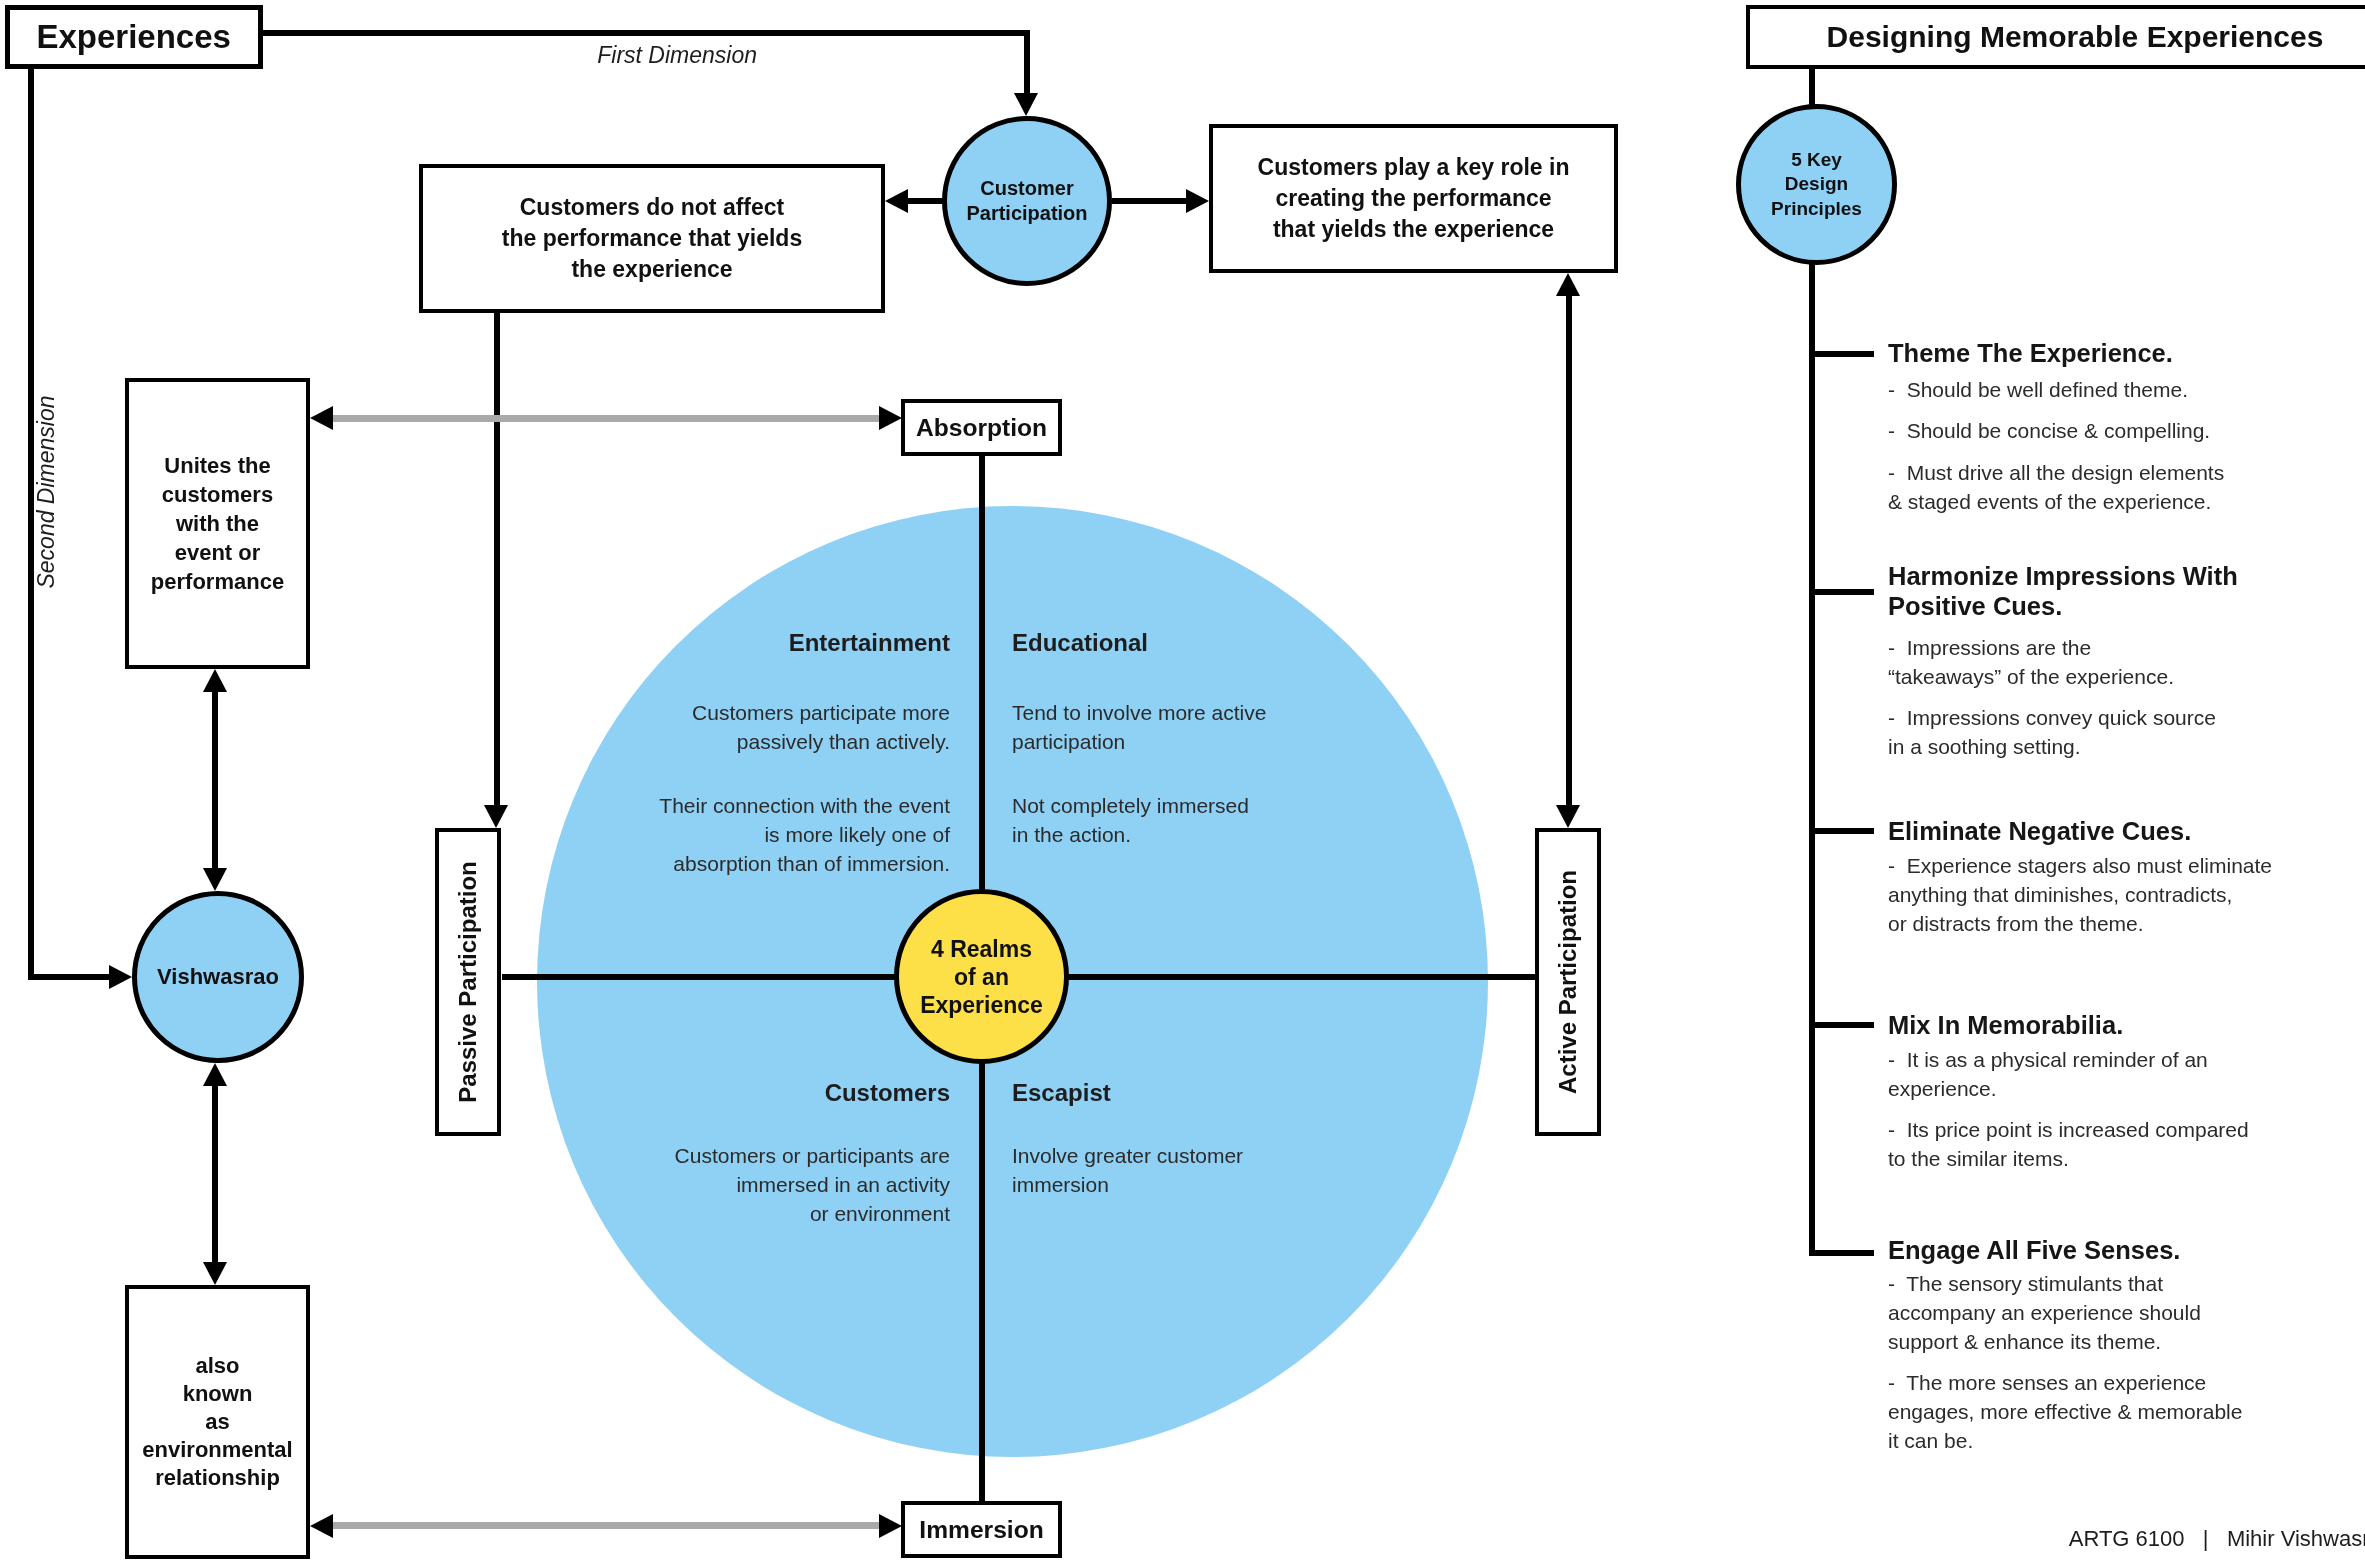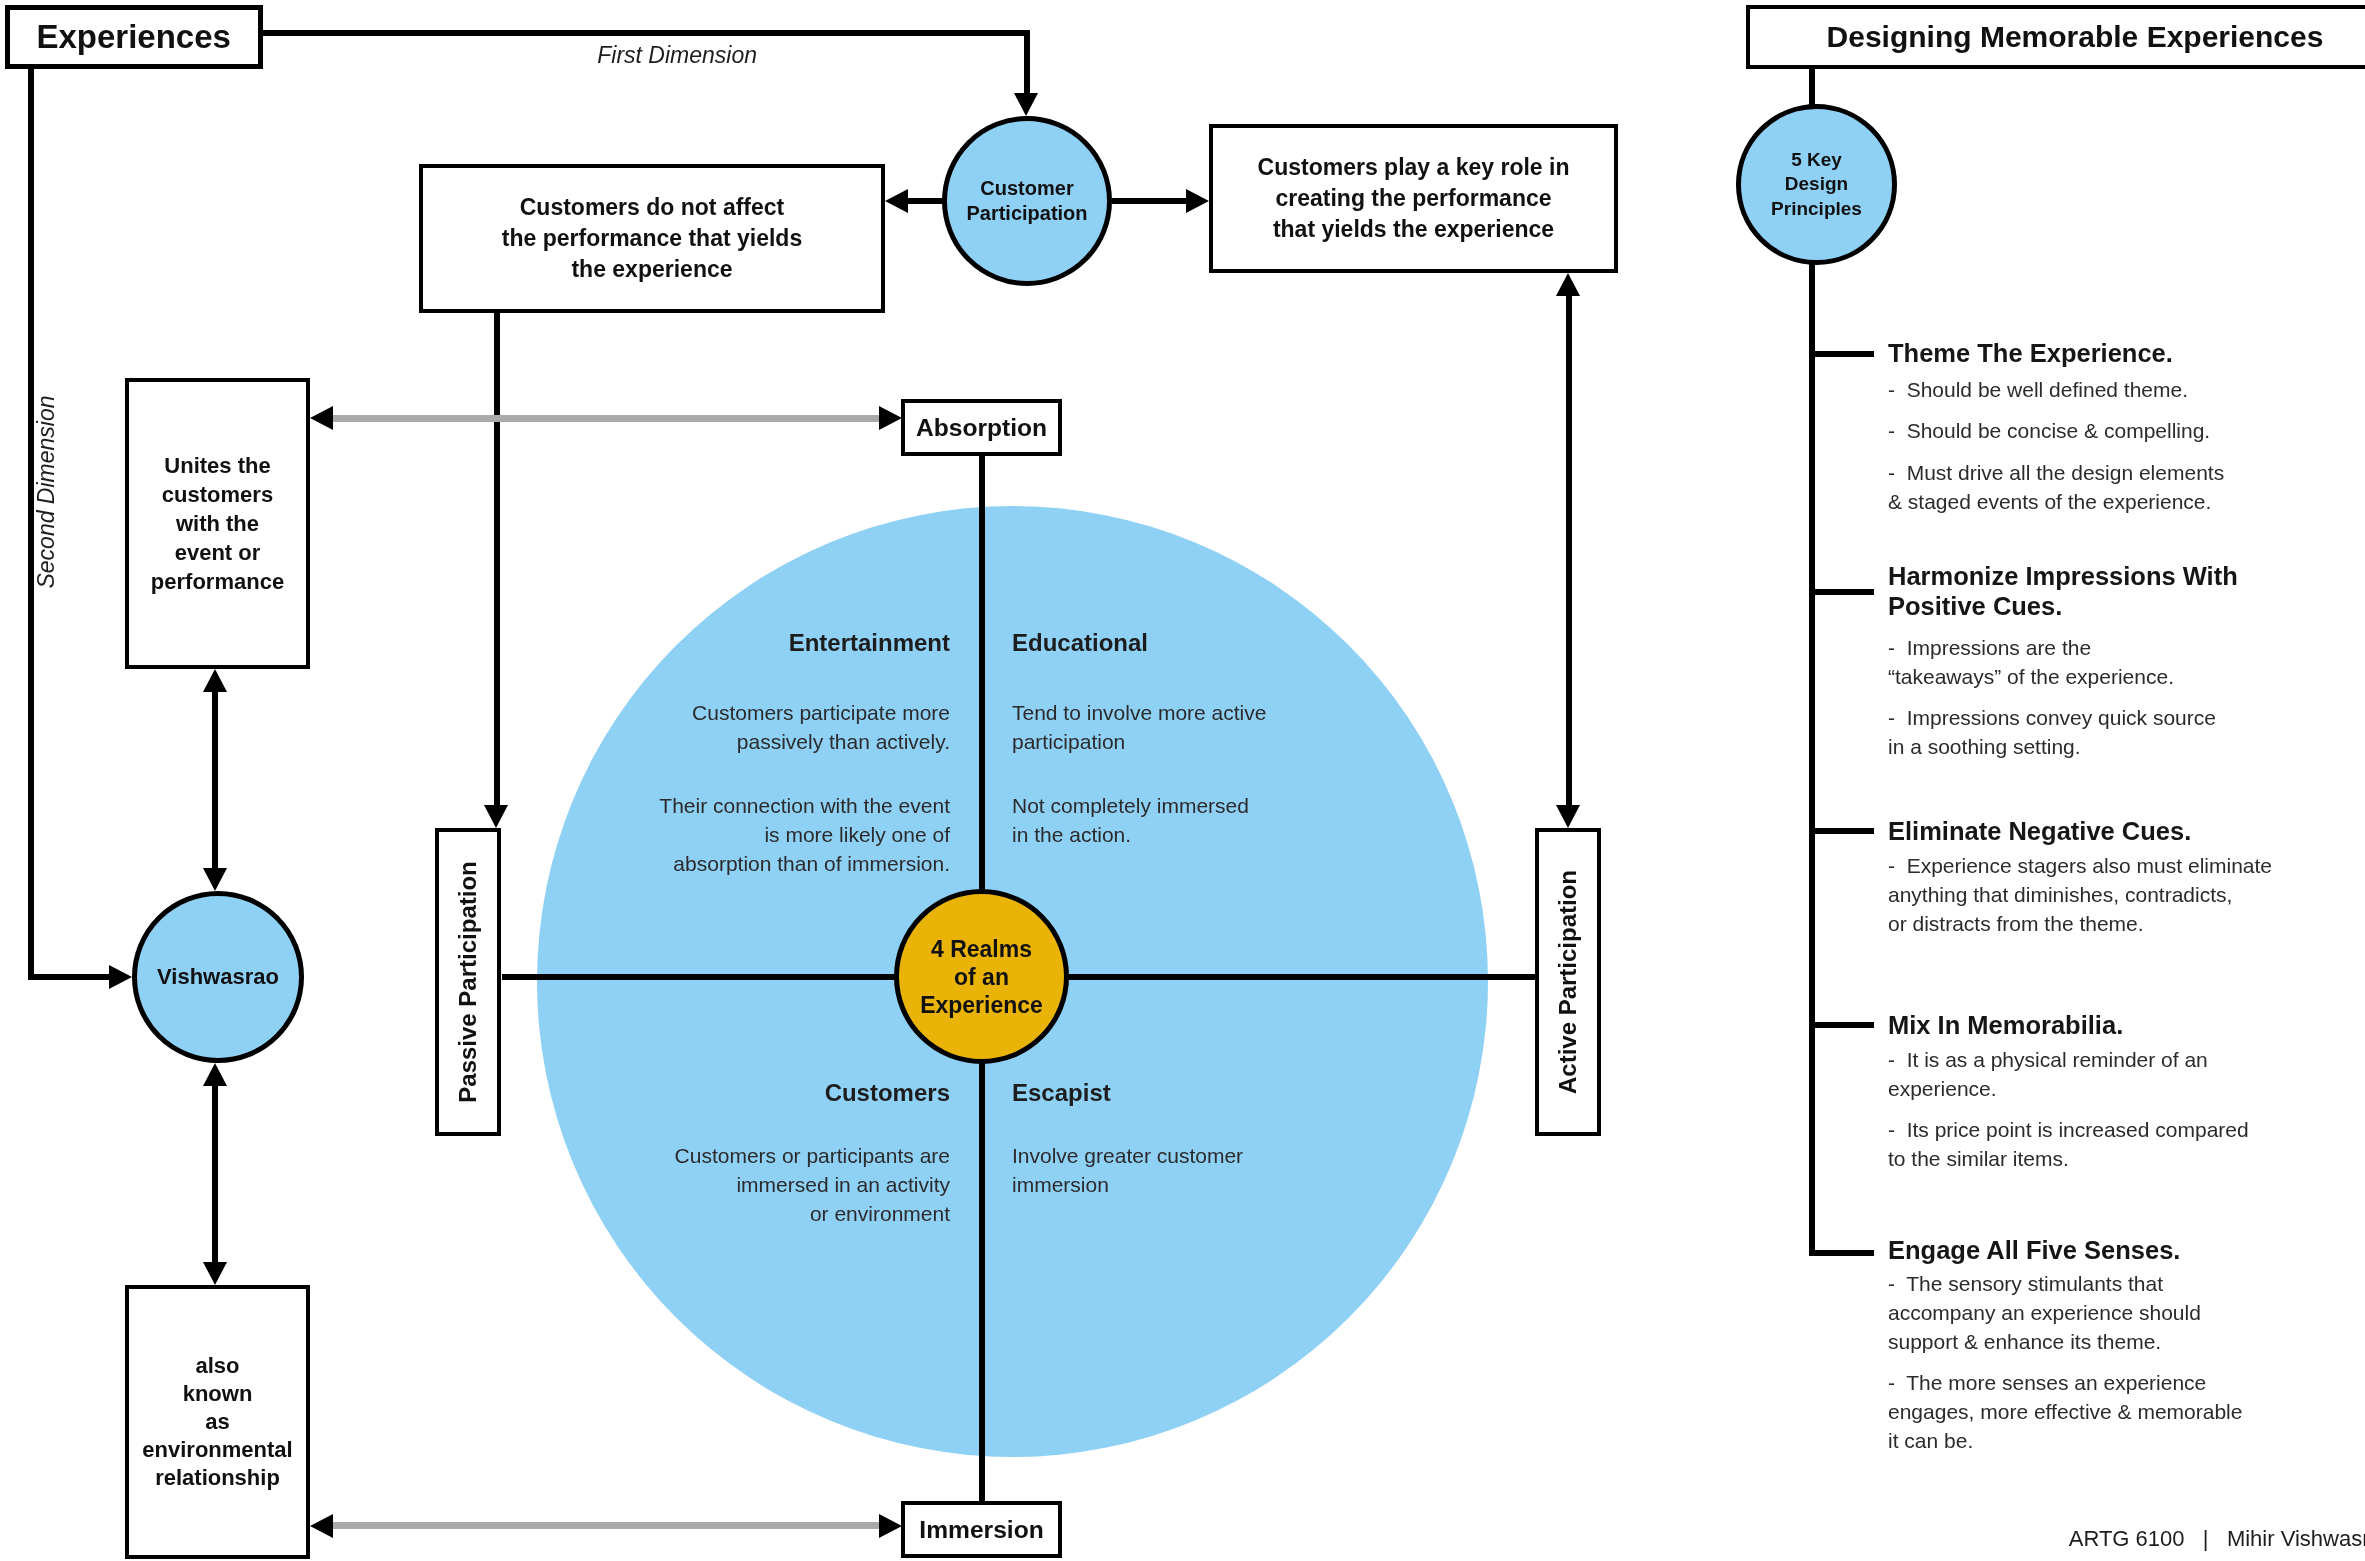--- a/index.html
+++ b/index.html
@@ -120,21 +120,21 @@
   </div>
 
   <div class="box" style="left:435px;top:828px;width:66px;height:308px;font-size:24px;">
     <span class="rot" data-bind="left.passive_participation">Passive Participation</span>
   </div>
 
   <div class="box" style="left:1535px;top:828px;width:66px;height:308px;font-size:24px;">
     <span class="rot" data-bind="left.active_participation">Active Participation</span>
   </div>
 
-  <div class="circle" style="left:894px;top:889px;width:175px;height:175px;background:#eab308;font-size:23px;line-height:28px;">
+  <div class="circle" style="left:894px;top:889px;width:175px;height:175px;background:#fde047;font-size:23px;line-height:28px;">
     <span data-bind="left.center_circle">4 Realms
 of an
 Experience</span>
   </div>
 
   <div class="box" style="left:125px;top:1285px;width:185px;height:274px;font-size:22px;line-height:28px;">
     <span data-bind="left.environmental_box">also
 known
 as
 environmental

